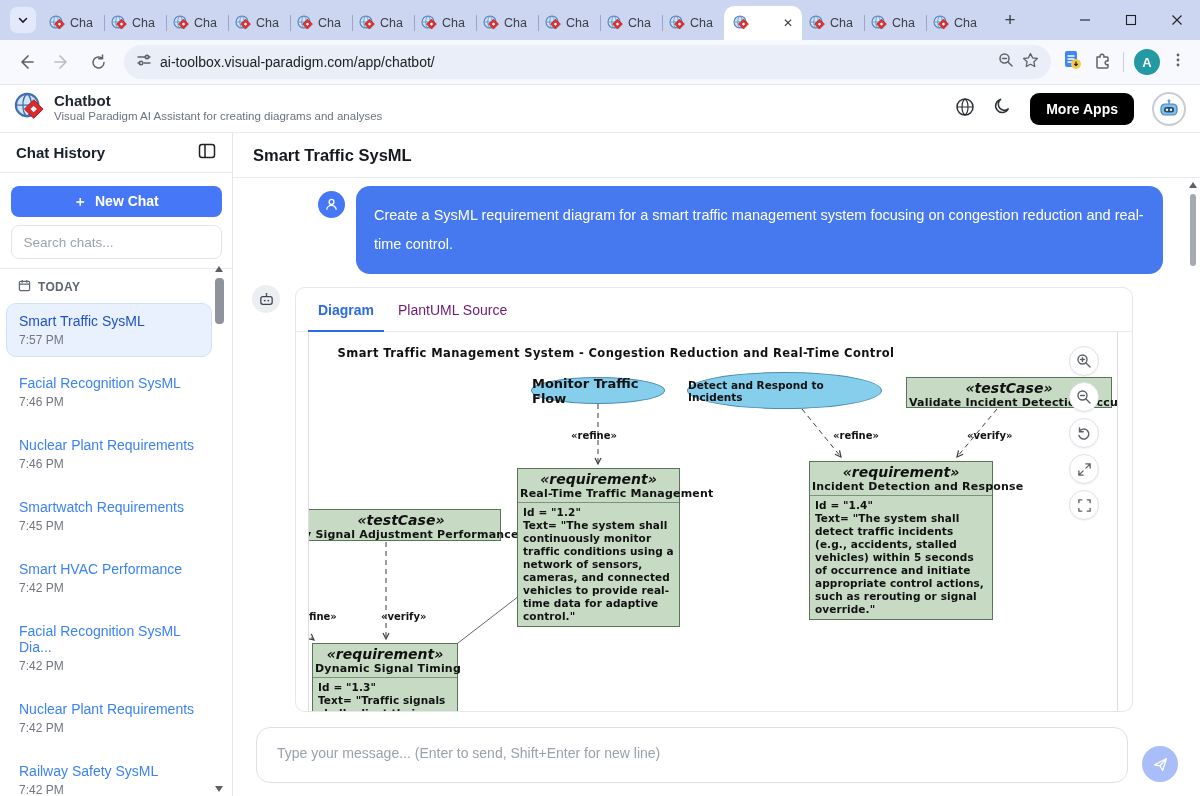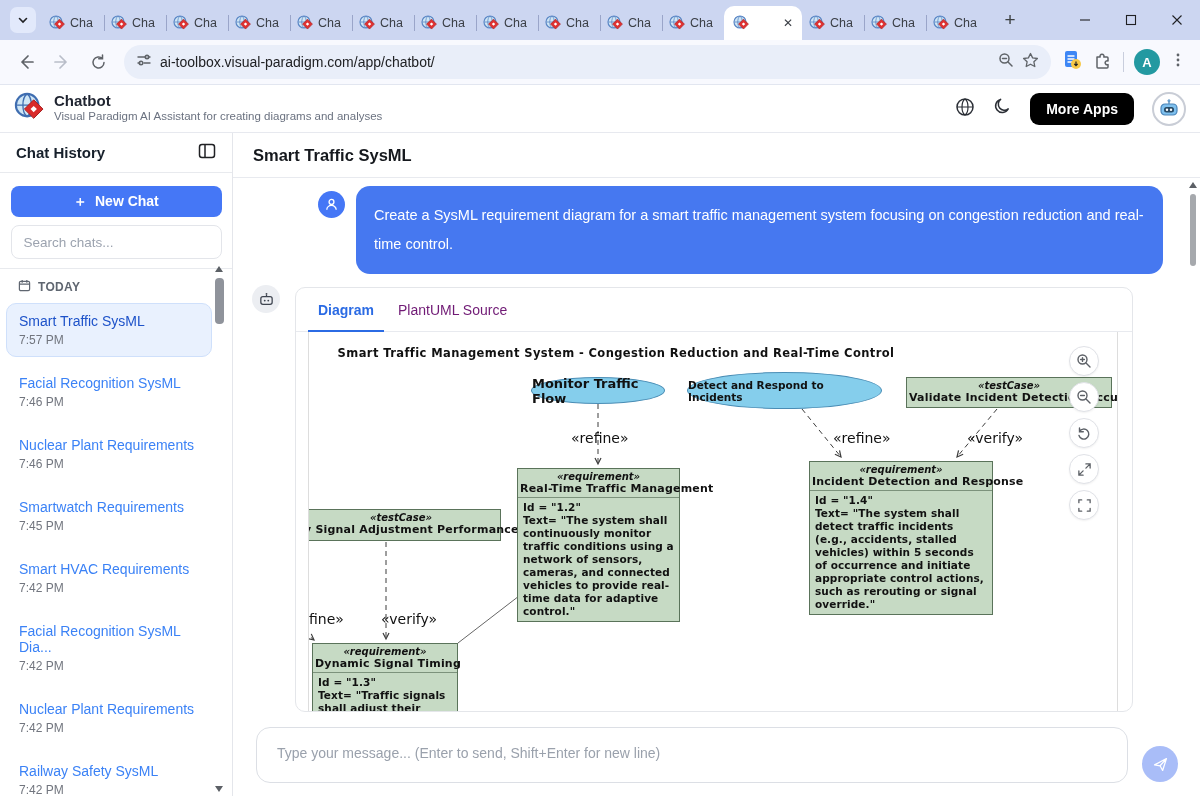--- a/index.html
+++ b/index.html
@@ -99,30 +99,30 @@
   .canvas { position:absolute; top:44px; left:12px; right:14px; bottom:0; background:#fff;
     border-left:1px solid #ddd; border-right:1px solid #ddd; overflow:hidden;
     font-family:"DejaVu Sans", sans-serif; }
   .dg-title { position:absolute; left:0; top:14px; width:614px; text-align:center;
     font-size:11.5px; font-weight:700; letter-spacing:.4px; color:#111; }
   .usecase { position:absolute; border-radius:50%; background:#85ceec; border:1.5px solid #4a8db5;
     display:flex; align-items:center; justify-content:center; font-weight:700; color:#111; z-index:2;}
   .uc1 { left:222px; top:45px; width:134px; height:27px; font-size:13px; }
   .uc2 { left:378px; top:40px; width:195px; height:37px; font-size:10.5px; }
   .nodebox { position:absolute; background:#c6dac4; border:1px solid #5a735a; z-index:2; color:#111; }
-  .stereo { font-style:italic; font-weight:700; font-size:10px; text-align:center; padding-top:2px; white-space:nowrap;}
+  .stereo { font-style:italic; font-weight:700; font-size:14px; text-align:center; padding-top:2px; white-space:nowrap;}
   .nname { font-weight:700; font-size:11px; text-align:center; letter-spacing:.2px; white-space:nowrap; padding:0 2px 2px; }
   .tc1 { left:597px; top:45px; width:206px; height:31px; }
   .tc2 { left:-8px; top:177px; width:200px; height:32px; }
   .req-sep { border-top:1px solid #7c927c; }
   .req-body { padding:3px 5px; font-size:10.5px; font-weight:700; line-height:13px; letter-spacing:.1px; }
   .req-rt  { left:208px; top:136px; width:163px; min-height:117px; }
   .req-inc { left:500px; top:129px; width:184px; min-height:131px; }
   .req-dyn { left:3px;   top:311px; width:146px; min-height:95px; }
-  .elabel { position:absolute; font-size:14px; font-weight:400; color:#111; z-index:3; white-space:nowrap; }
+  .elabel { position:absolute; font-size:10px; font-weight:700; color:#111; z-index:3; white-space:nowrap; }
   .edges { position:absolute; inset:0; z-index:1; }
 
   .controls { position:absolute; top:58px; right:33px; display:flex; flex-direction:column; gap:6px; z-index:10; }
   .ctrl { width:30px; height:30px; border-radius:50%; background:#fff; border:1px solid #e0e2e7;
     box-shadow:0 1px 2px rgba(0,0,0,.06); display:flex; align-items:center; justify-content:center; }
 
   .chat-scroll { position:absolute; right:3px; top:4px; width:8px; }
   .cs-arrow { width:0; height:0; margin:0 auto; border-left:4px solid transparent; border-right:4px solid transparent;
     border-bottom:6px solid #5c6066; }
   .cs-thumb { width:6px; margin:6px auto 0; height:72px; background:#a6a9ad; border-radius:3px; }
@@ -486,21 +486,21 @@
   </div>
         <div class="chat-item">
     <div class="ci-title">Nuclear Plant Requirements</div>
     <div class="ci-time">7:46 PM</div>
   </div>
         <div class="chat-item">
     <div class="ci-title">Smartwatch Requirements</div>
     <div class="ci-time">7:45 PM</div>
   </div>
         <div class="chat-item">
-    <div class="ci-title">Smart HVAC Requirements</div>
+    <div class="ci-title">Smart HVAC Performance</div>
     <div class="ci-time">7:42 PM</div>
   </div>
         <div class="chat-item">
     <div class="ci-title">Facial Recognition SysML Dia...</div>
     <div class="ci-time">7:42 PM</div>
   </div>
         <div class="chat-item">
     <div class="ci-title">Nuclear Plant Requirements</div>
     <div class="ci-time">7:42 PM</div>
   </div>

